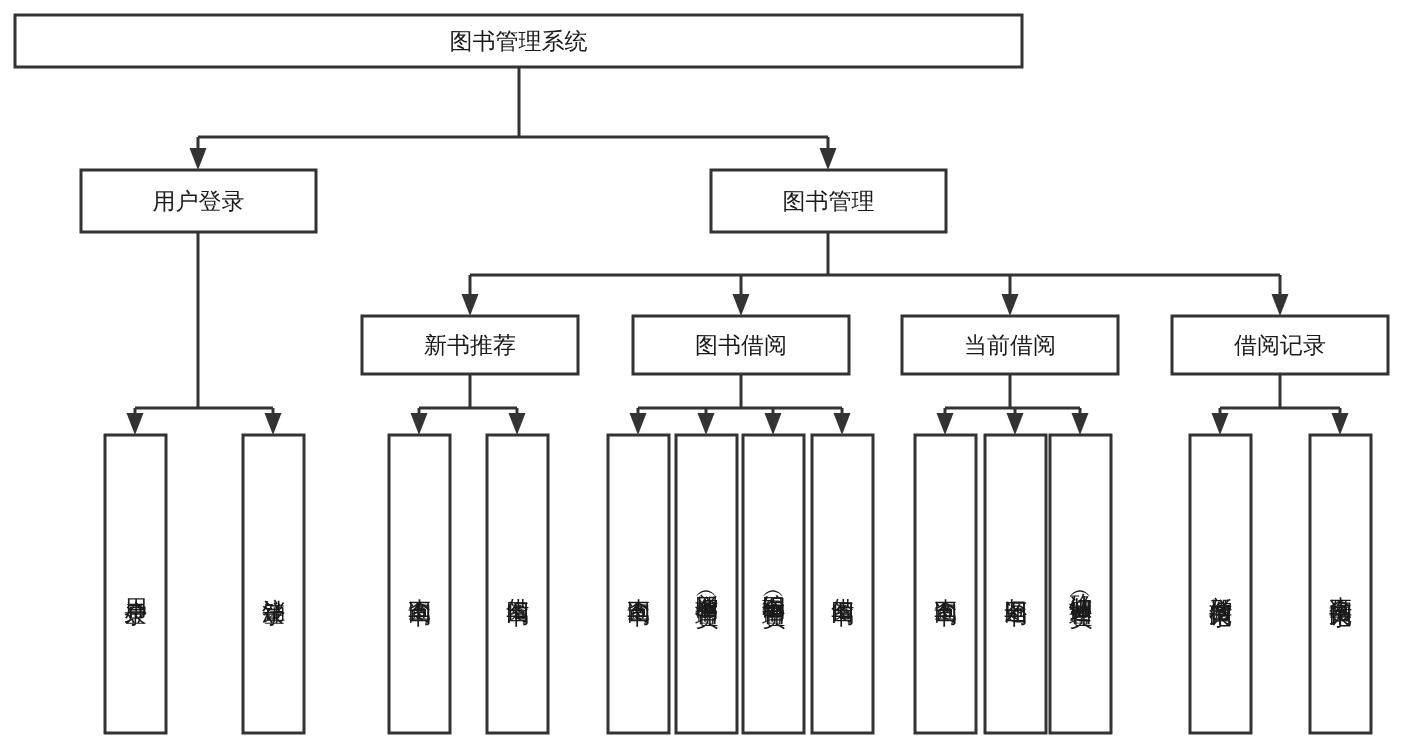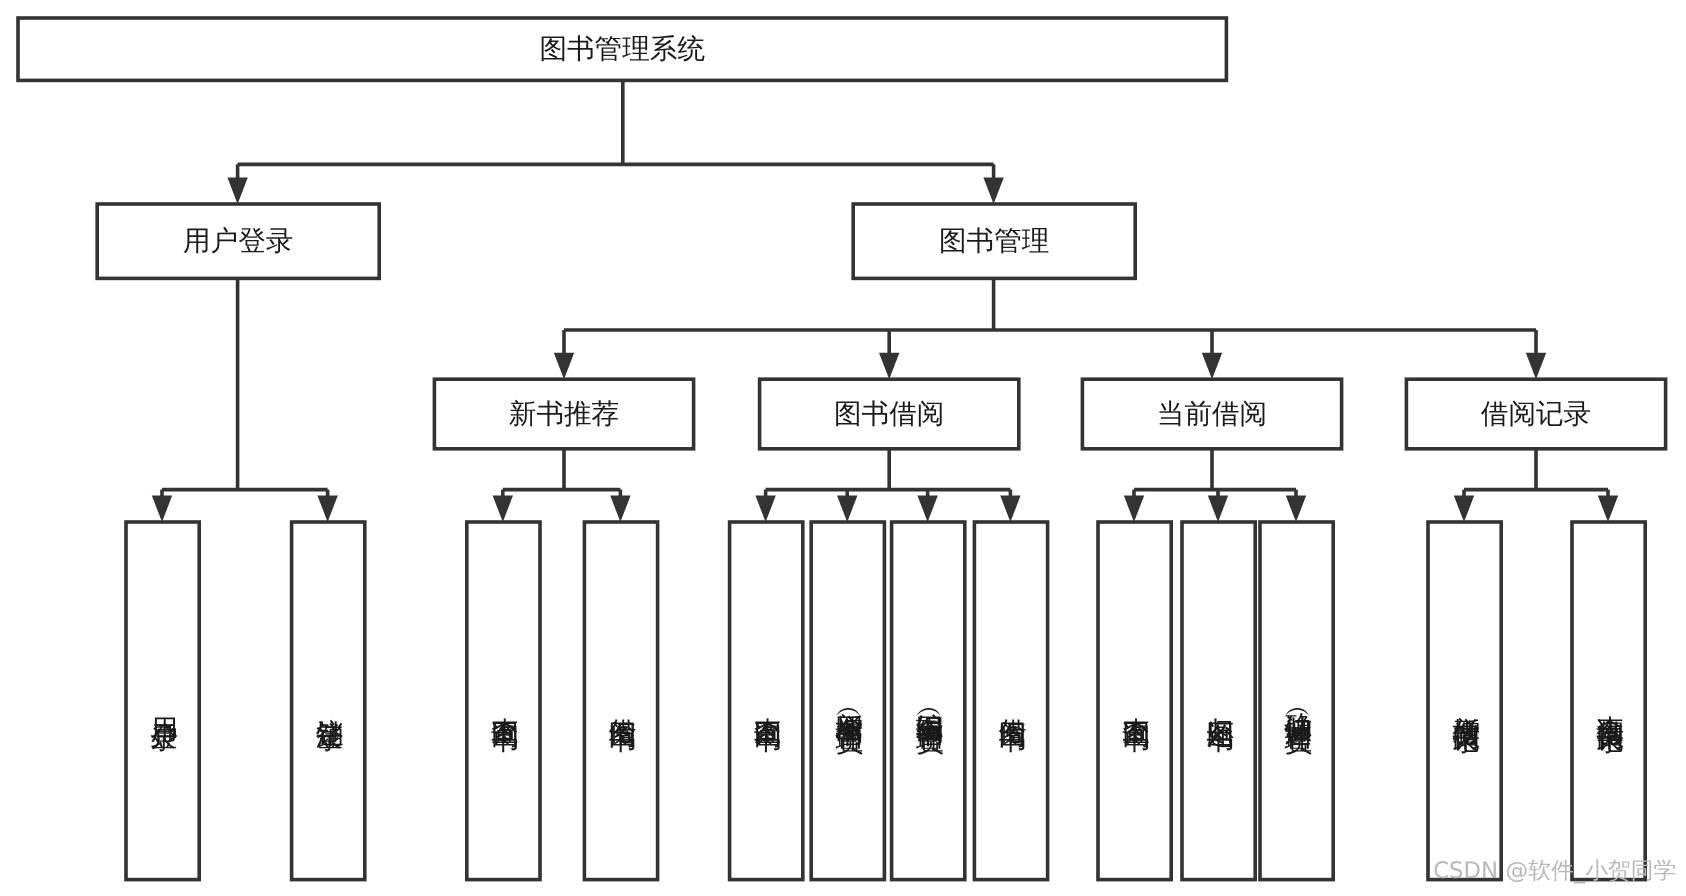--- a/index.html
+++ b/index.html
@@ -217,14 +217,13 @@
       <div class="leaf-text" style="left: 608px; top: 435px; width: 61px; height: 298px; display: flex; align-items: center; justify-content: center;">查询图书</div>
       <div class="leaf-text" style="left: 676px; top: 435px; width: 61px; height: 298px; display: flex; align-items: center; justify-content: center;">新增图书（管理员）</div>
       <div class="leaf-text" style="left: 743px; top: 435px; width: 61px; height: 298px; display: flex; align-items: center; justify-content: center;">编辑图书（管理员）</div>
       <div class="leaf-text" style="left: 812px; top: 435px; width: 61px; height: 298px; display: flex; align-items: center; justify-content: center;">借阅图书</div>
       <div class="leaf-text" style="left: 915px; top: 435px; width: 61px; height: 298px; display: flex; align-items: center; justify-content: center;">查询图书</div>
       <div class="leaf-text" style="left: 985px; top: 435px; width: 61px; height: 298px; display: flex; align-items: center; justify-content: center;">归还图书</div>
       <div class="leaf-text" style="left: 1050px; top: 435px; width: 61px; height: 298px; display: flex; align-items: center; justify-content: center;">确认归还（管理员）</div>
       <div class="leaf-text" style="left: 1190px; top: 435px; width: 61px; height: 298px; display: flex; align-items: center; justify-content: center;">新增借阅记录</div>
       <div class="leaf-text" style="left: 1310px; top: 435px; width: 61px; height: 298px; display: flex; align-items: center; justify-content: center;">查询借阅记录</div>
     </div>
-  <div class="watermark">CSDN @软件_小贺同学</div>
 </div>
 
 </body></html>

